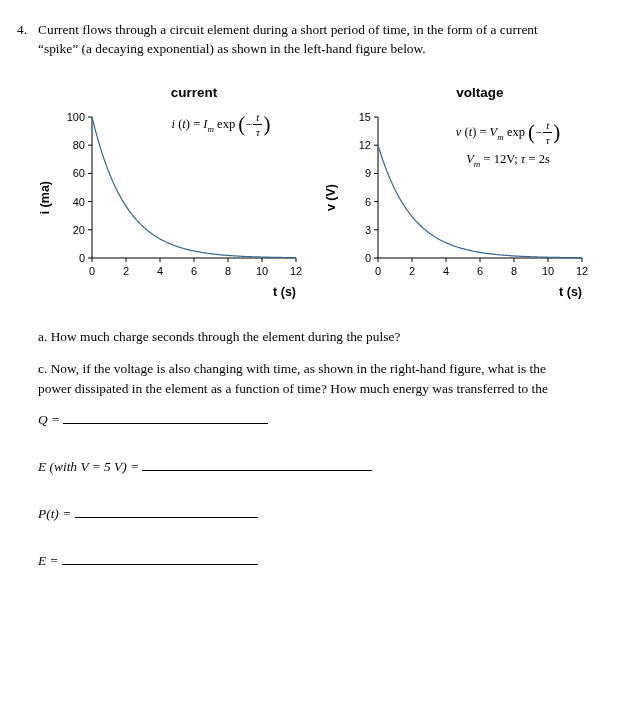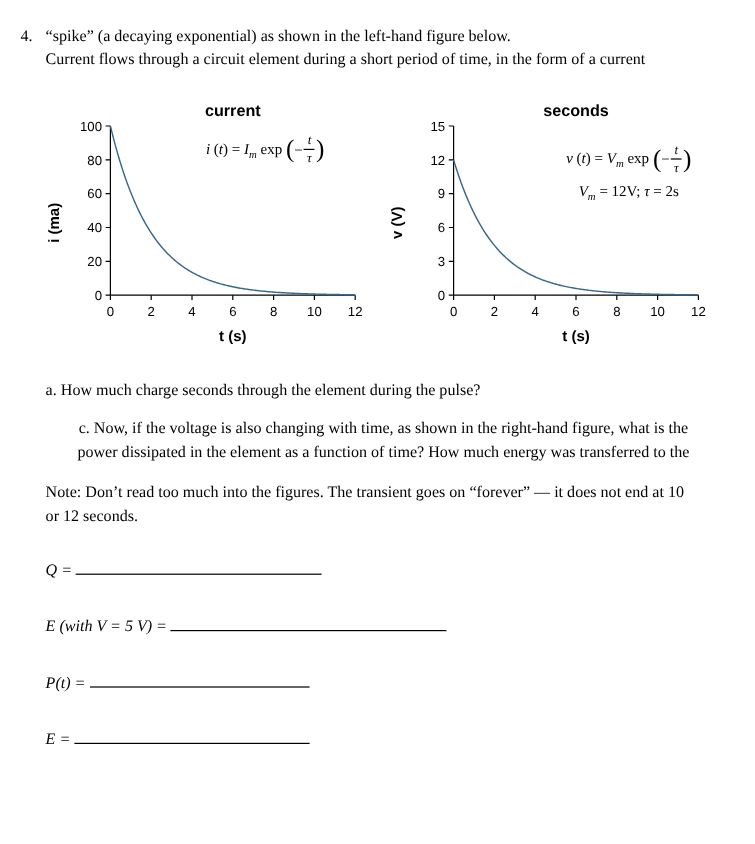--- a/index.html
+++ b/index.html
@@ -12,72 +12,72 @@
 
   .para { line-height:1.45; }
   .problem { position:relative; margin-bottom:26px; max-width:565px; }
   .problem-number { position:absolute; left:-21px; top:0; }
 
   
   .charts { display:flex; gap:18px; margin-bottom:28px; margin-left:0px; }
   .chart { position:relative; }
   .chart-title {
     font-family:"Liberation Sans", sans-serif; font-weight:bold; font-size:13.5px;
-    margin-left:54px; width:204px; text-align:center; margin-bottom:0;
+    margin-left:54px; width:204px; text-align:center; margin-bottom:12px;
   }
   .chart-body { display:flex; align-items:center; }
   .ylabel {
     font-family:"Liberation Sans", sans-serif; font-weight:bold; font-size:12.5px;
     writing-mode:vertical-rl; transform:rotate(180deg); width:16px; text-align:center;
   }
   .xlabel {
     font-family:"Liberation Sans", sans-serif; font-weight:bold; font-size:12.5px;
-    margin-left:54px; width:204px; text-align:center; margin-top:1px;
+    margin-left:54px; width:204px; text-align:right; margin-top:1px;
   }
   svg.plot { display:block; }
 
   
   .equation {
     position:absolute; width:160px; text-align:center;
     font-size:12.5px; line-height:1.15; white-space:nowrap;
   }
   .eq-current { left:103px; top:26px;font-family:Liberation Serif, serif; }
-  .eq-voltage { left:120px; top:34px; }
+  .eq-voltage { left:104px; top:34px; }
   .eq-line { margin-bottom:5px; }
   .it { font-style:italic; }
   sub { font-size:9px; font-style:italic; }
   .frac { display:inline-block; vertical-align:middle; text-align:center; margin:0 1px; }
   .frac .num { display:block; border-bottom:1px solid #000; padding:0 3px; font-size:11px; line-height:1.2; }
   .frac .den { display:block; font-size:11px; line-height:1.2; padding-top:1px; }
   .bigp { font-size:21px; font-weight:normal; vertical-align:middle; line-height:0; position:relative; top:-1px; }
   .mi { vertical-align:middle; }
 
   
   .question { margin-bottom:13px; max-width:570px; }
-  .q-c { margin-bottom:14px;text-align:center; }
+  .q-c { margin-bottom:14px; }
   .note { margin-bottom:28px; max-width:570px; }
 
   
   .answer-row { margin-bottom:27px; height:20px; }
   .ans-label { font-style:italic; }
   .blank { display:inline-block; border-bottom:1px solid #000; height:12px; }
   .blank-q  { width:205px; }
   .blank-e5 { width:230px; }
   .blank-pt { width:183px; }
   .blank-e  { width:196px; }
 </style>
 </head>
 <body>
 
 <div class="page">
 
   <div class="para problem">
     <span class="problem-number">4.</span>
+    <div>Current flows through a circuit element during a short period of time, in the form of a current</div>
     <div>“spike” (a decaying exponential) as shown in the left-hand figure below.</div>
-    <div>Current flows through a circuit element during a short period of time, in the form of a current</div>
   </div>
 
   <div class="charts">
 
     <div class="chart">
       <div class="chart-title">current</div>
       <div class="chart-body">
         <div class="ylabel">i (ma)</div>
         <svg class="plot" width="252" height="172">
             <line x1="38" y1="5" x2="38" y2="146" stroke="#000" stroke-width="1"></line>
@@ -111,21 +111,21 @@
             <polyline points="38.00,5.00 39.02,9.17 40.04,13.21 41.06,17.14 42.08,20.94 43.10,24.64 44.12,28.23 45.14,31.71 46.16,35.09 47.18,38.36 48.20,41.54 49.22,44.63 50.24,47.63 51.26,50.53 52.28,53.36 53.30,56.09 54.32,58.75 55.34,61.33 56.36,63.83 57.38,66.26 58.40,68.62 59.42,70.90 60.44,73.12 61.46,75.28 62.48,77.37 63.50,79.40 64.52,81.36 65.54,83.28 66.56,85.13 67.58,86.93 68.60,88.67 69.62,90.37 70.64,92.01 71.66,93.61 72.68,95.16 73.70,96.66 74.72,98.12 75.74,99.53 76.76,100.91 77.78,102.24 78.80,103.53 79.82,104.79 80.84,106.00 81.86,107.19 82.88,108.33 83.90,109.45 84.92,110.53 85.94,111.58 86.96,112.59 87.98,113.58 89.00,114.54 90.02,115.47 91.04,116.37 92.06,117.25 93.08,118.10 94.10,118.92 95.12,119.72 96.14,120.50 97.16,121.25 98.18,121.98 99.20,122.69 100.22,123.38 101.24,124.05 102.26,124.70 103.28,125.33 104.30,125.94 105.32,126.53 106.34,127.11 107.36,127.67 108.38,128.21 109.40,128.73 110.42,129.24 111.44,129.74 112.46,130.22 113.48,130.69 114.50,131.14 115.52,131.58 116.54,132.00 117.56,132.42 118.58,132.82 119.60,133.21 120.62,133.59 121.64,133.95 122.66,134.31 123.68,134.66 124.70,134.99 125.72,135.32 126.74,135.63 127.76,135.94 128.78,136.24 129.80,136.52 130.82,136.80 131.84,137.08 132.86,137.34 133.88,137.60 134.90,137.84 135.92,138.08 136.94,138.32 137.96,138.55 138.98,138.77 140.00,138.98 141.02,139.19 142.04,139.39 143.06,139.58 144.08,139.77 145.10,139.96 146.12,140.14 147.14,140.31 148.16,140.48 149.18,140.64 150.20,140.80 151.22,140.95 152.24,141.10 153.26,141.25 154.28,141.39 155.30,141.52 156.32,141.66 157.34,141.78 158.36,141.91 159.38,142.03 160.40,142.15 161.42,142.26 162.44,142.37 163.46,142.48 164.48,142.58 165.50,142.68 166.52,142.78 167.54,142.88 168.56,142.97 169.58,143.06 170.60,143.15 171.62,143.23 172.64,143.31 173.66,143.39 174.68,143.47 175.70,143.54 176.72,143.62 177.74,143.69 178.76,143.75 179.78,143.82 180.80,143.89 181.82,143.95 182.84,144.01 183.86,144.07 184.88,144.12 185.90,144.18 186.92,144.23 187.94,144.29 188.96,144.34 189.98,144.39 191.00,144.43 192.02,144.48 193.04,144.52 194.06,144.57 195.08,144.61 196.10,144.65 197.12,144.69 198.14,144.73 199.16,144.77 200.18,144.80 201.20,144.84 202.22,144.87 203.24,144.91 204.26,144.94 205.28,144.97 206.30,145.00 207.32,145.03 208.34,145.06 209.36,145.09 210.38,145.11 211.40,145.14 212.42,145.17 213.44,145.19 214.46,145.21 215.48,145.24 216.50,145.26 217.52,145.28 218.54,145.30 219.56,145.32 220.58,145.34 221.60,145.36 222.62,145.38 223.64,145.40 224.66,145.42 225.68,145.44 226.70,145.45 227.72,145.47 228.74,145.48 229.76,145.50 230.78,145.51 231.80,145.53 232.82,145.54 233.84,145.56 234.86,145.57 235.88,145.58 236.90,145.59 237.92,145.61 238.94,145.62 239.96,145.63 240.98,145.64 242.00,145.65" fill="none" stroke="#38678f" stroke-width="1.2"></polyline>
           </svg>
       </div>
       <div class="xlabel">t (s)</div>
       <div class="equation eq-current">
         <div class="eq-line"><span class="it">i</span><span> (</span><span class="it">t</span><span>) = </span><span class="it">I</span><sub>m</sub><span> exp </span><span class="bigp">(</span><span class="mi">−</span><span class="frac"><span class="num it">t</span><span class="den it">τ</span></span><span class="bigp">)</span></div>
       </div>
     </div>
 
     <div class="chart">
-      <div class="chart-title">seconds</div>
+      <div class="chart-title">voltage</div>
       <div class="chart-body">
         <div class="ylabel">v (V)</div>
         <svg class="plot" width="252" height="172">
             <line x1="38" y1="5" x2="38" y2="146" stroke="#000" stroke-width="1"></line>
             <line x1="38" y1="146" x2="242" y2="146" stroke="#000" stroke-width="1"></line>
             <line x1="34" y1="146" x2="38" y2="146" stroke="#000" stroke-width="1"></line>
             <text x="31" y="150" text-anchor="end" font-size="11" font-family="Liberation Sans, sans-serif" fill="#000">0</text>
             <line x1="34" y1="117.8" x2="38" y2="117.8" stroke="#000" stroke-width="1"></line>
             <text x="31" y="121.8" text-anchor="end" font-size="11" font-family="Liberation Sans, sans-serif" fill="#000">3</text>
             <line x1="34" y1="89.6" x2="38" y2="89.6" stroke="#000" stroke-width="1"></line>
@@ -163,24 +163,20 @@
   </div>
 
   <div class="para question">
     <span>a.</span> <span>How much charge seconds through the element during the pulse?</span>
   </div>
   <div class="para question q-c">
     <div><span>c.</span> <span>Now, if the voltage is also changing with time, as shown in the right-hand figure, what is the</span></div>
     <div>power dissipated in the element as a function of time?  How much energy was transferred to the</div>
   </div>
 
-  <div class="para note">
-    <div>Note: Don’t read too much into the figures.  The transient goes on “forever” — it does not end at 10</div>
-    <div>or 12 seconds.</div>
-  </div>
 
   <div class="answer-row">
     <span class="ans-label">Q = </span><span class="blank blank-q"></span>
   </div>
   <div class="answer-row">
     <span class="ans-label">E (with V = 5 V) = </span><span class="blank blank-e5"></span>
   </div>
   <div class="answer-row">
     <span class="ans-label">P(t) = </span><span class="blank blank-pt"></span>
   </div>

